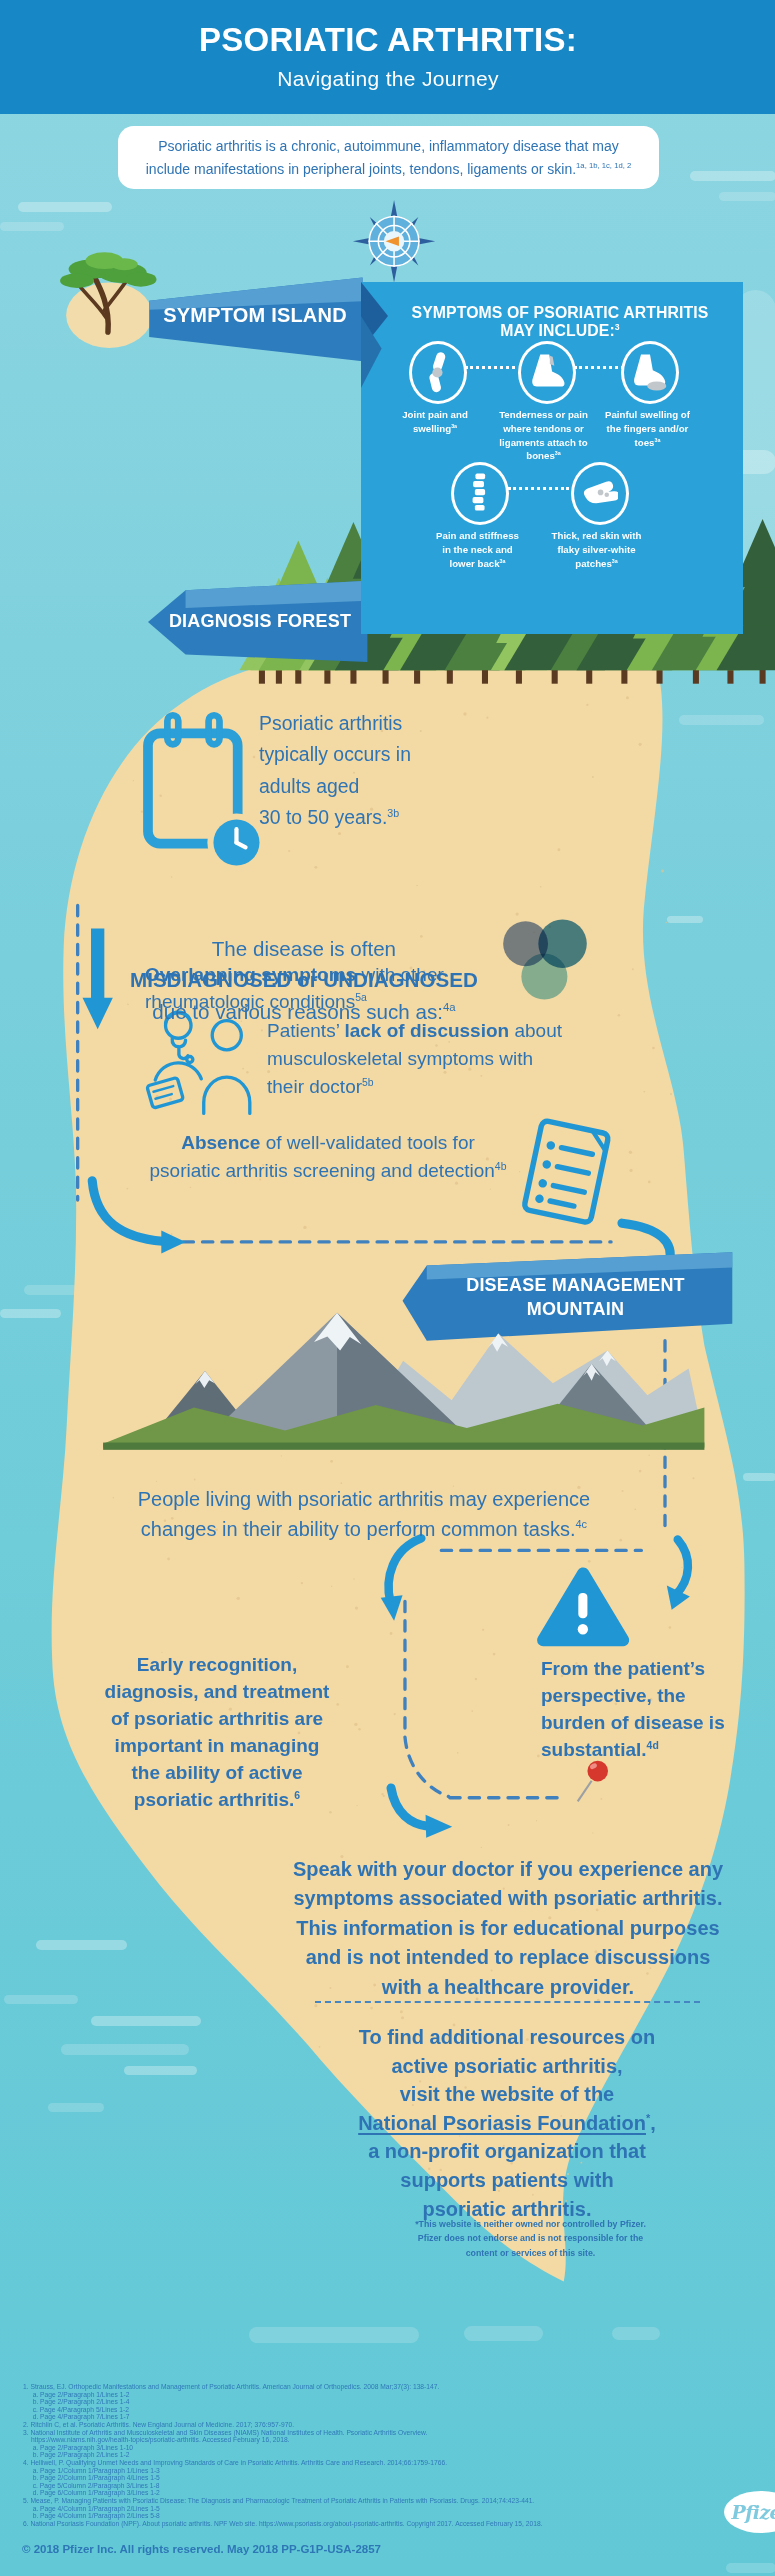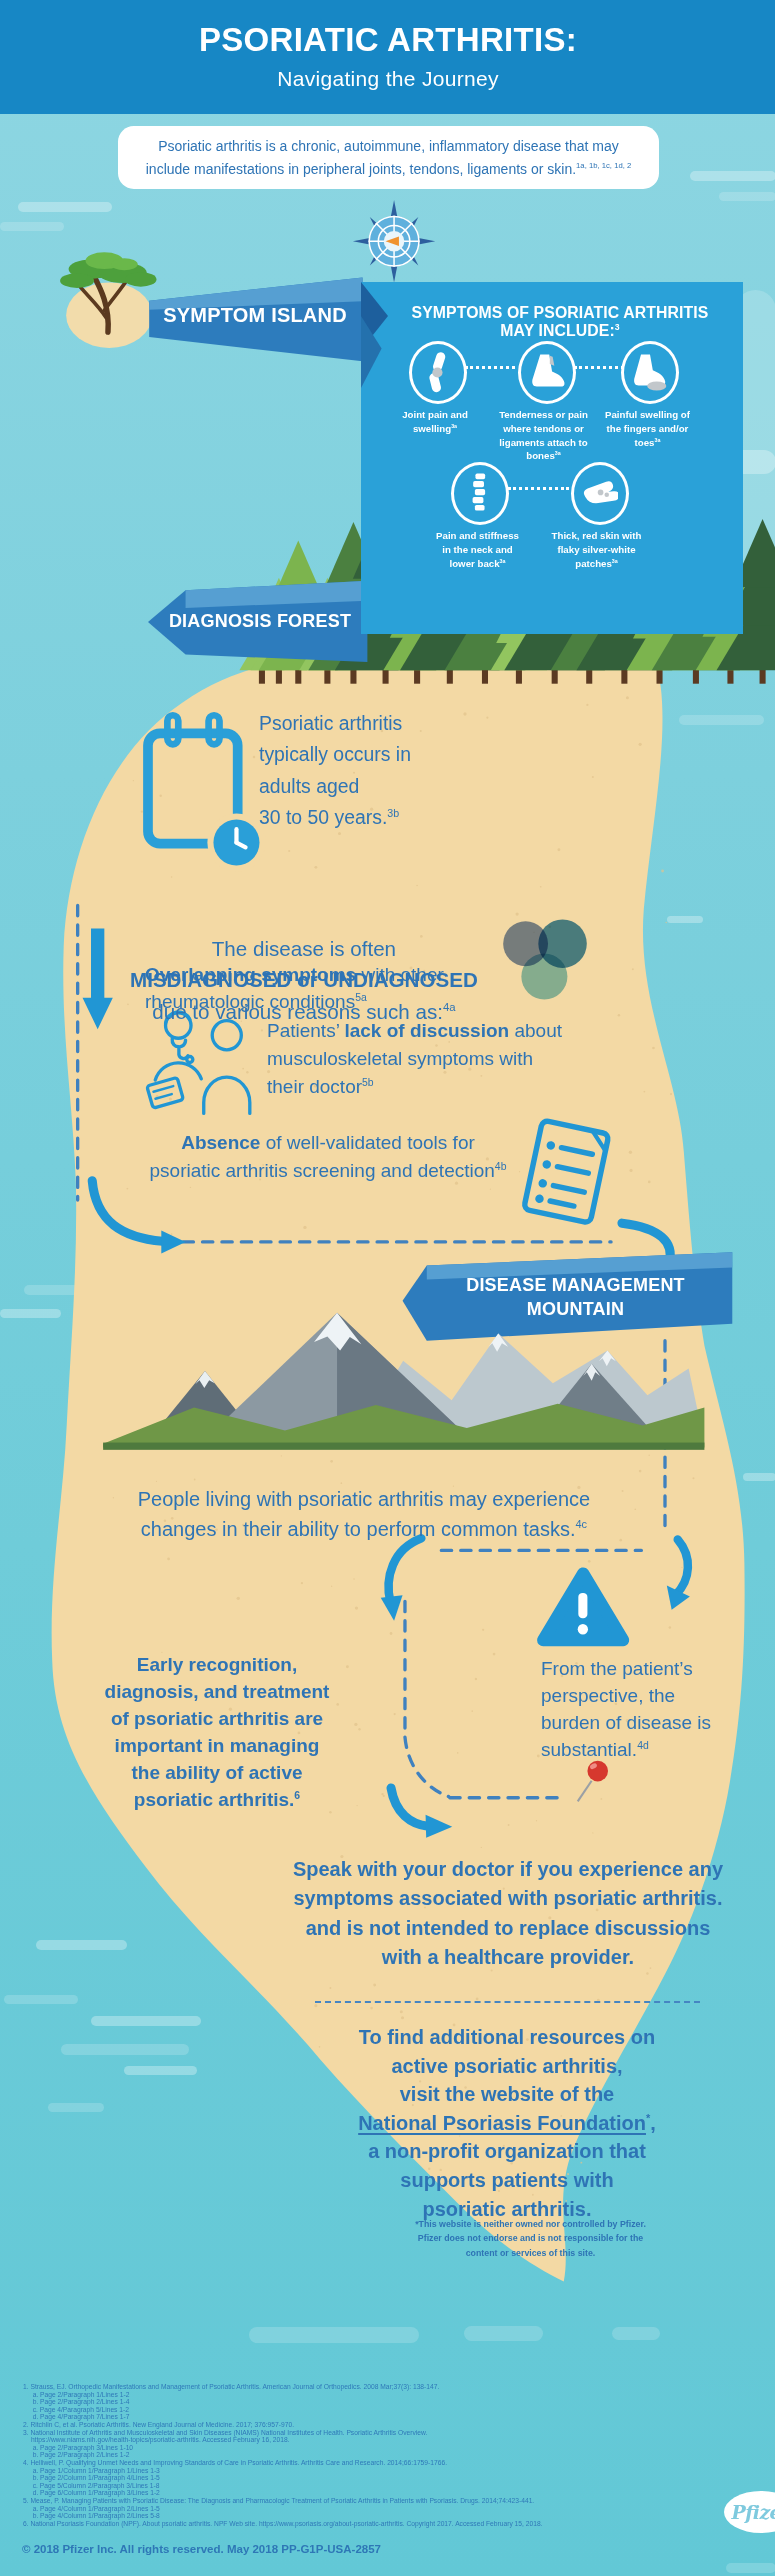--- a/index.html
+++ b/index.html
@@ -39,21 +39,21 @@
   .blue{color:#2e74b5;}
   .b{font-weight:700;}
   #age-text{left:259px;top:708px;font-size:19.4px;font-weight:500;line-height:1.62;}
   #misdiag{left:130px;top:933px;font-size:20.6px;font-weight:500;line-height:1.52;text-align:center;}
   #misdiag .caps{font-weight:700;}
   #overlap{left:145px;top:938px;width:332px;text-align:left;font-size:19px;font-weight:500;line-height:1.4;margin-top:24px;}
   #discussion{left:267px;top:1017px;width:339px;font-size:19px;font-weight:500;line-height:1.48;}
   #absence{left:112px;top:1129px;width:432px;text-align:center;font-size:19px;font-weight:500;line-height:1.48;}
   #tasks{left:112px;top:1484px;width:504px;text-align:center;font-size:20px;font-weight:500;line-height:1.52;}
   #early{left:91px;top:1607px;width:252px;text-align:center;font-size:19px;font-weight:700;line-height:1.42;margin-top:45px;}
-  #burden{left:541px;top:1656px;width:195px;font-size:19px;font-weight:400;line-height:1.42;}
+  #burden{left:541px;top:1656px;width:195px;font-size:19px;font-weight:700;line-height:1.42;}
   #speak{left:255px;top:1855px;width:506px;text-align:center;font-size:20px;font-weight:600;line-height:1.47;}
   #divider{left:315px;top:2001px;width:385px;height:0;border-top:2.4px dashed #4585c2;}
   #resources{left:291px;top:2023px;width:432px;text-align:center;font-size:20px;font-weight:600;line-height:1.43;}
   #resources .link{text-decoration:underline;text-underline-offset:3px;cursor:pointer;}
   #footnote{left:339px;top:2217px;width:383px;text-align:center;font-size:8.8px;font-weight:600;line-height:1.62;}
   
   #refs{left:23px;top:2383px;width:558px;font-size:6.7px;font-weight:500;line-height:7.6px;color:#2f79b8;}
   #refs .ref{white-space:nowrap;}
   #refs .i1{padding-left:9.7px;}
   #refs .i2{padding-left:7.9px;}
@@ -652,20 +652,21 @@
   <div id="burden" class="abs blue" style="z-index:2">
     <div>From the patient’s</div>
     <div>perspective, the</div>
     <div>burden of disease is</div>
     <div><span>substantial.</span><sup>4d</sup></div>
   </div>
 
   <div id="speak" class="abs blue" style="z-index:2">
     <div>Speak with your doctor if you experience any</div>
     <div>symptoms associated with psoriatic arthritis.</div>
+    <div>This information is for educational purposes</div>
     <div>and is not intended to replace discussions</div>
     <div>with a healthcare provider.</div>
   </div>
 
   <div id="divider" class="abs" style="z-index:2"></div>
 
   <div id="footnote" class="abs blue" style="z-index:2">
     <div>*This website is neither owned nor controlled by Pfizer.</div>
     <div>Pfizer does not endorse and is not responsible for the</div>
     <div>content or services of this site.</div>

